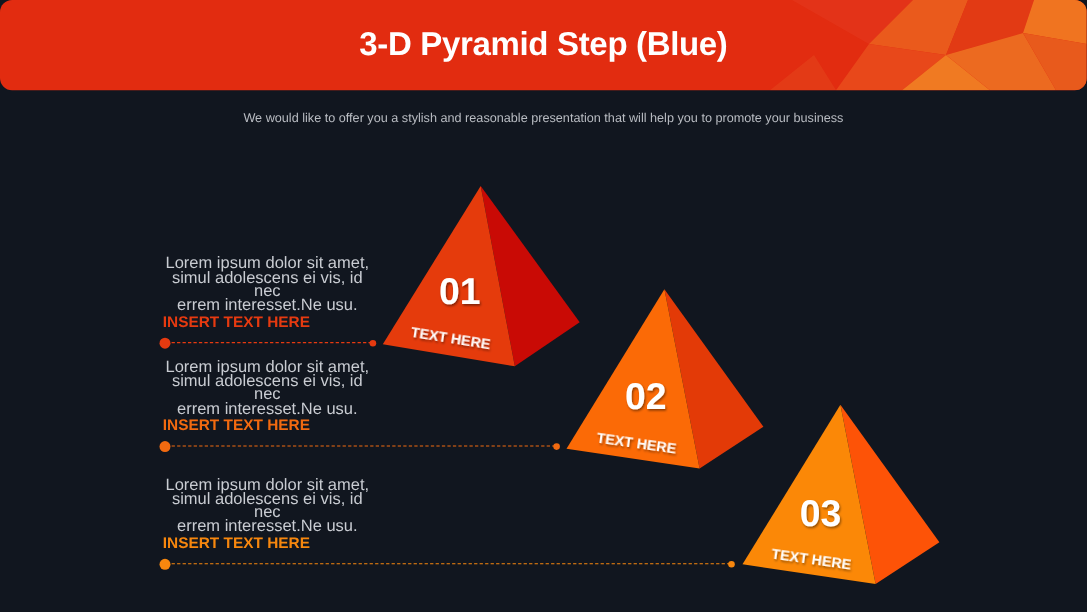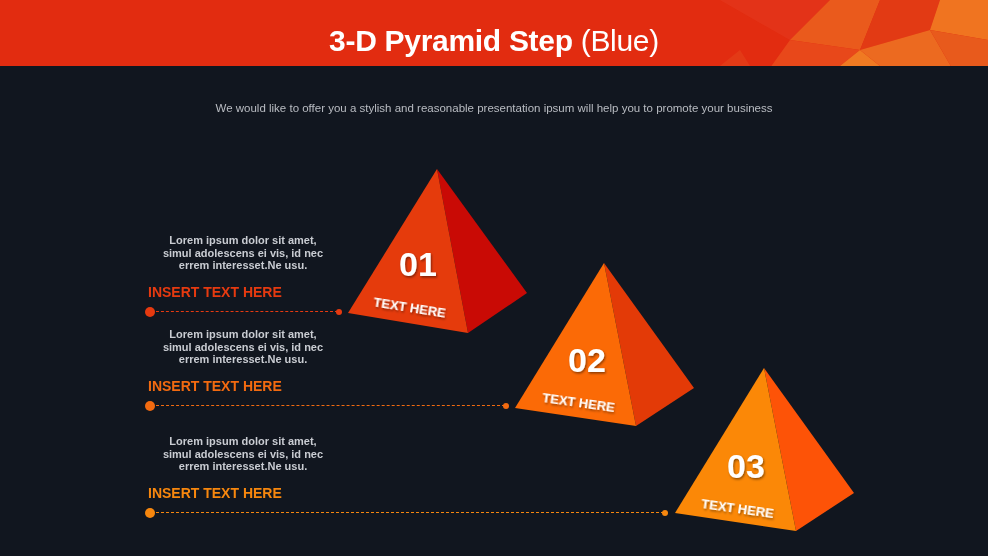--- a/index.html
+++ b/index.html
@@ -3,38 +3,38 @@
   <meta charset="utf-8">
   <style>
     html, body { margin: 0; padding: 0; }
     body {
       width: 988px; height: 556px; overflow: hidden;
       background: #11161f;
       font-family: "Liberation Sans", "DejaVu Sans", sans-serif;
       position: relative;
     }
     .header {
-      position: absolute; left: 0; top: 0; width: 988px; height: 66px;
-      background: #e22c10; overflow: hidden;
+      position: absolute; left: 0; top: 0; width: 988px; height: 82px;
+      background: #e22c10; overflow: hidden; border-radius: 11px;
     }
     .header svg.bg { position: absolute; left: 0; top: 0; }
     .title {
       position: absolute; left: 0; top: 0; width: 988px; height: 82px;
       display: flex; align-items: center; justify-content: center;
       color: #ffffff; font-size: 30px; letter-spacing: -0.3px;
     }
     .title .bold { font-weight: bold; }
-    .title .light { font-weight: normal; margin-left: 8px; }
+    .title .light { font-weight: bold; margin-left: 8px; }
     .subtitle {
       position: absolute; left: 0; top: 102px; width: 988px; text-align: center;
       color: #b9bcc2; font-size: 11.5px;
     }
     .desc {
       position: absolute; width: 190px; text-align: center;
-      color: #c9ccd2; font-size: 11px; line-height: 12.5px; font-weight: bold;
+      color: #c9ccd2; font-size: 15px; line-height: 12.5px;
     }
     .insert {
       position: absolute; width: 190px; 
       font-size: 14px; font-weight: bold;
     }
     .connector { position: absolute; height: 12px; }
     .connector .line {
       position: absolute; left: 6px; right: 4px; top: 5px; height: 0;
       border-top: 1px dashed;
     }
@@ -60,21 +60,21 @@
     <polygon points="930,30 940,0 988,0 988,40" fill="#f07420"></polygon>
     <polygon points="930,30 988,40 988,82 960,82" fill="#e85a1c"></polygon>
     <polygon points="700,82 760,82 740,50" fill="#e4401a" opacity="0.7"></polygon>
   </svg>
   <div class="title">
     <span class="bold">3-D Pyramid Step</span>
     <span class="light">(Blue)</span>
   </div>
 </div>
 
-<div class="subtitle">We would like to offer you a stylish and reasonable presentation ipsum will help you to promote your business</div>
+<div class="subtitle">We would like to offer you a stylish and reasonable presentation that will help you to promote your business</div>
 
 <div class="desc" style="left:148px; top:234px;">
   <div>Lorem ipsum dolor sit amet,</div>
   <div>simul adolescens ei vis, id nec</div>
   <div>errem interesset.Ne usu.</div>
 </div>
 <div class="insert" style="left:148px; top:284px; color:#e63a10;">INSERT TEXT HERE</div>
 <div class="connector" style="left:145px; top:306px; width:197px;">
   <div class="line" style="border-color:#e63a10;"></div>
   <div class="dot-big" style="background:#e63a10;"></div>

